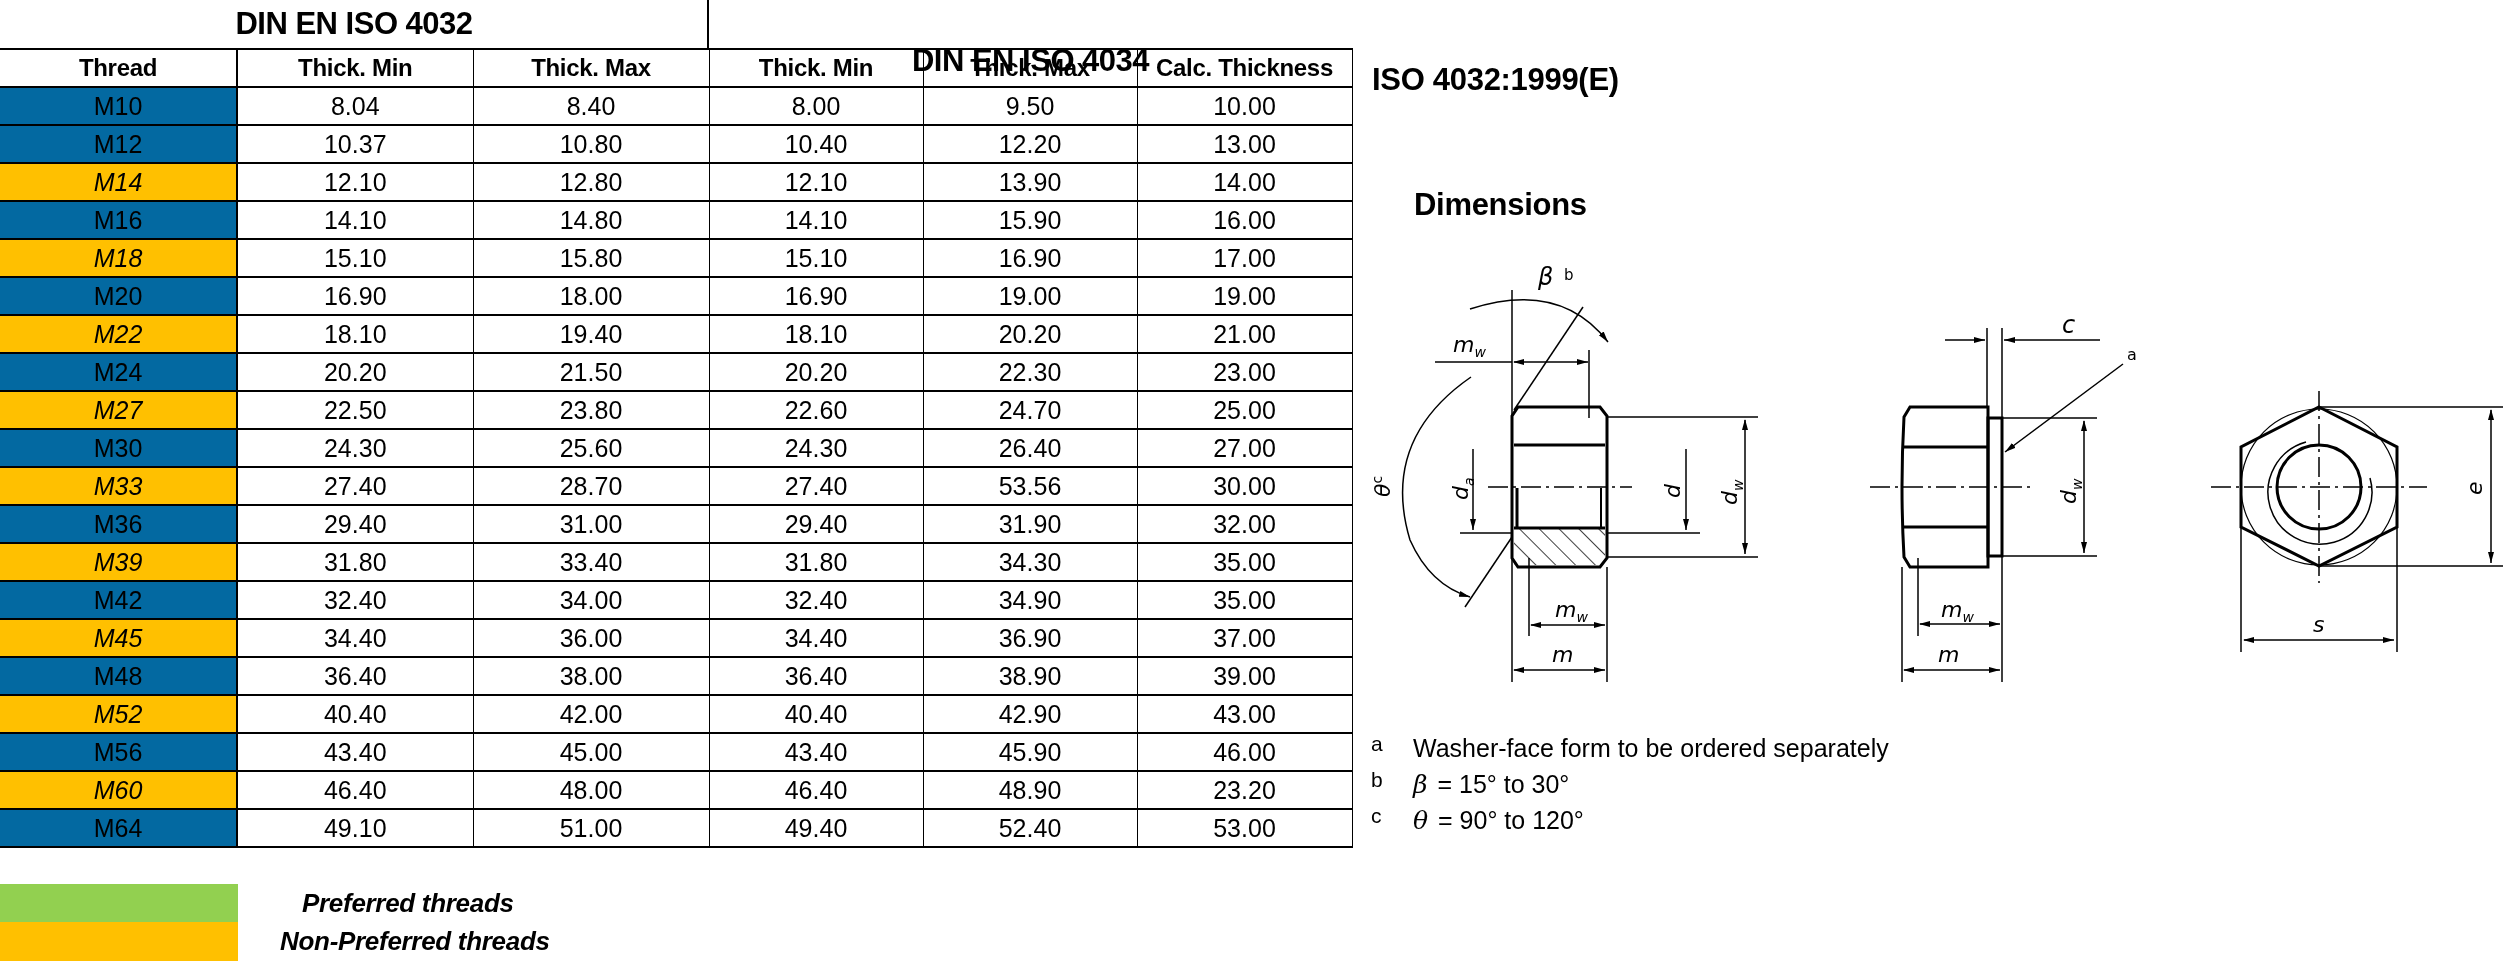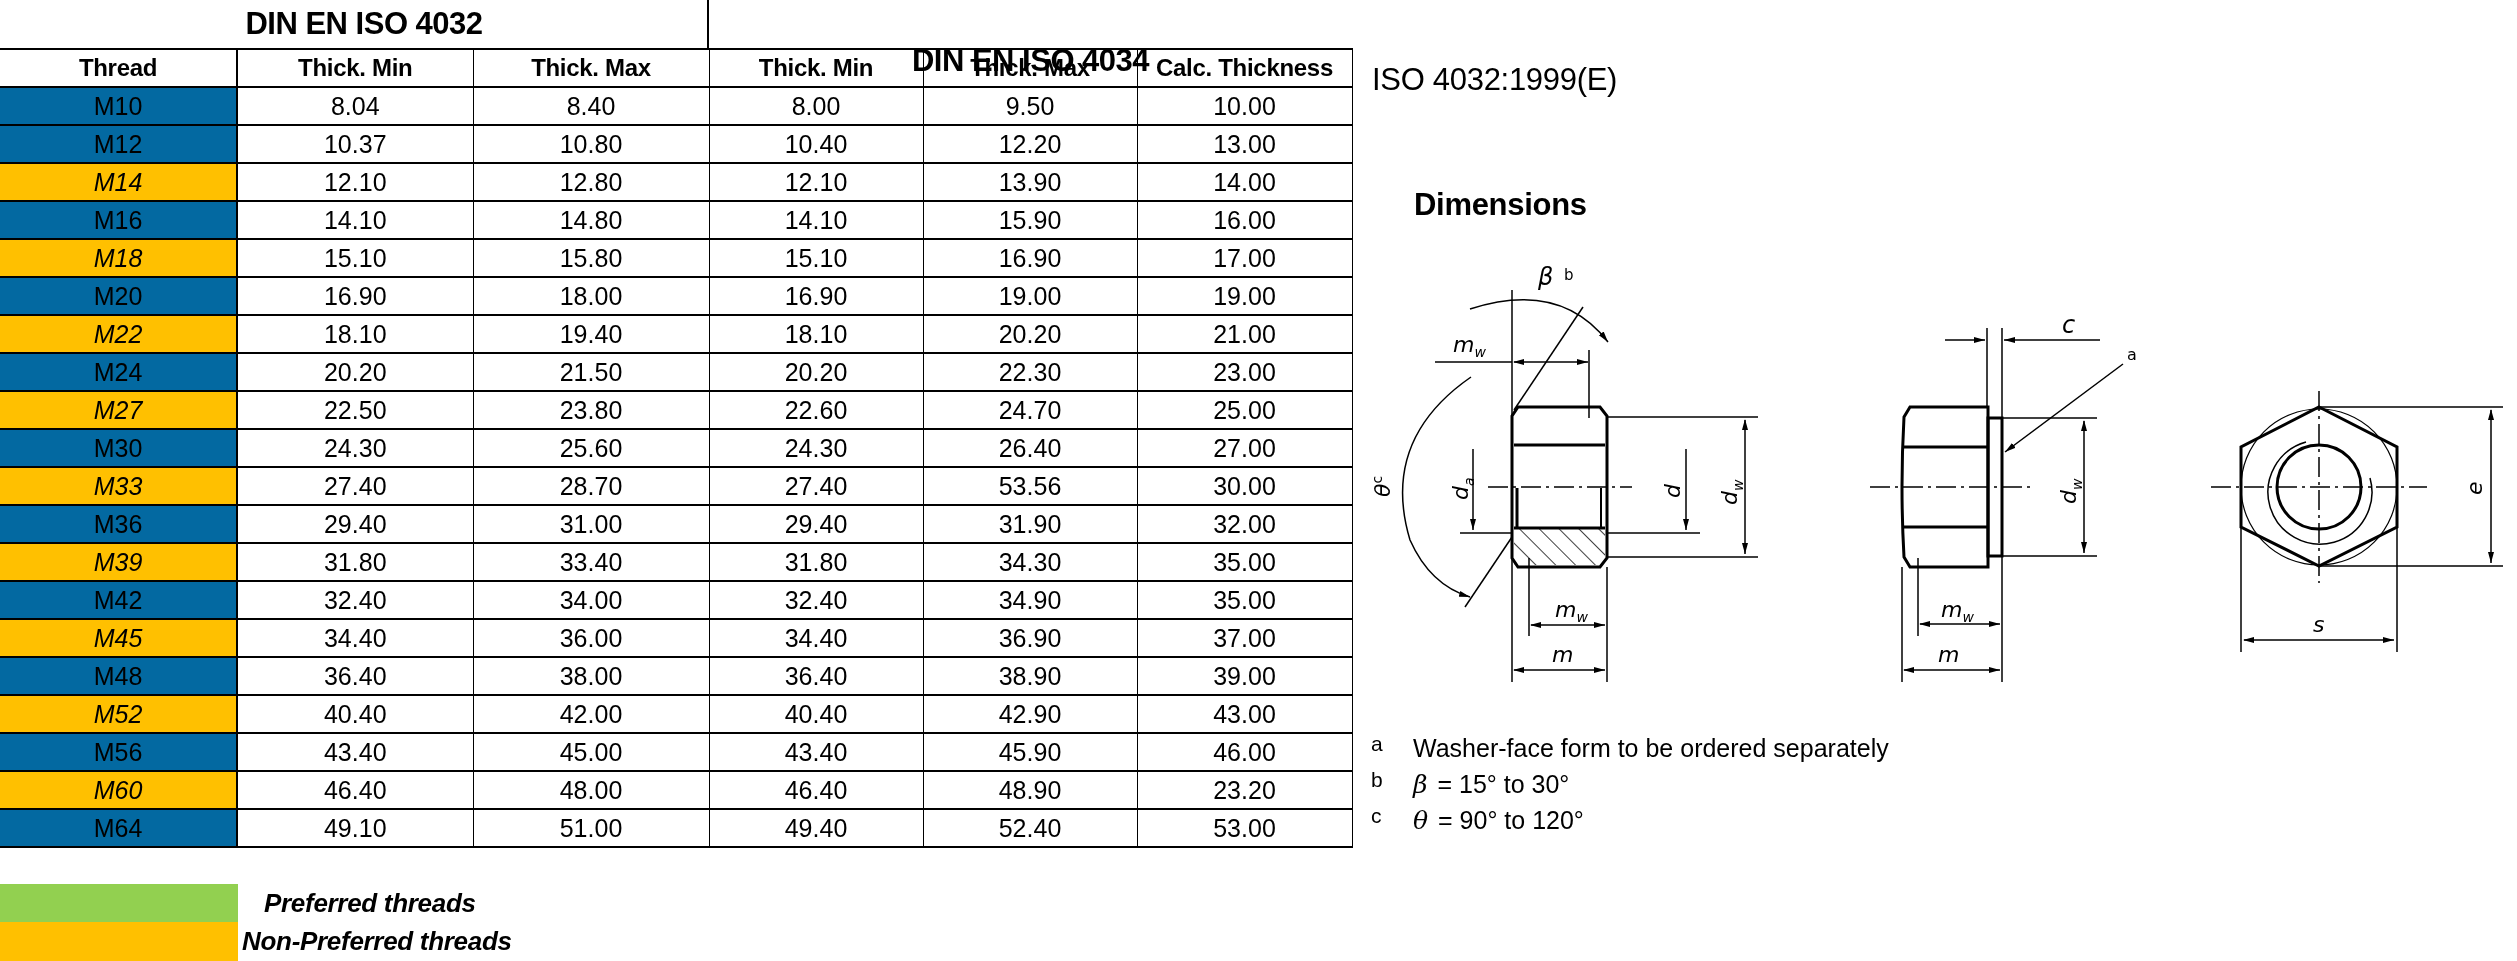--- a/index.html
+++ b/index.html
@@ -1,17 +1,17 @@
 <!DOCTYPE html>
 <html><head>
 <meta charset="utf-8">
 <style>
   html, body { margin: 0; padding: 0; background: #ffffff; }
   body { width: 2517px; height: 961px; position: relative; overflow: hidden; font-family: "Liberation Sans", "DejaVu Sans", sans-serif; color: #000; }
-  .cal { font-family: "Liberation Sans", "DejaVu Sans", sans-serif; }
+  .cal { font-family: "Liberation Sans", "DejaVu Sans", sans-serif; padding-left: 38px; }
 
   
   .group-title { position: absolute; top: 0; height: 48px; display: flex; align-items: center; justify-content: center; font-weight: bold; font-size: 31px; letter-spacing: -0.5px; }
   .group-divider { position: absolute; left: 707px; top: 0; width: 2px; height: 48px; background: #000; }
 
   
   table.spec { position: absolute; left: 0; top: 48px; border-collapse: collapse; table-layout: fixed; }
   table.spec th, table.spec td { border: 2px solid #000; padding: 0; text-align: center; height: 34px; box-sizing: border-box; }
   table.spec th { font-weight: bold; font-size: 24px; height: 38px; letter-spacing: -0.3px; }
   table.spec td { font-size: 25px; height: 38px; }
@@ -21,34 +21,34 @@
   table.spec tr > *:first-child { border-left: none; }
   table.spec th { border-top: 2px solid #000; }
   table.spec td.thin, table.spec th.thin { border-left: 1px solid #000; border-right: 1px solid #000; }
 
   
   .legend-row { position: absolute; left: 0; display: flex; align-items: center; }
   .legend-swatch { width: 238px; height: 38px; }
   .legend-label { font-style: italic; font-weight: bold; font-size: 26px; margin-left: 4px; letter-spacing: -0.3px; }
 
   
-  .doc-title { position: absolute; left: 1372px; top: 62px; font-weight: normal; font-size: 31px; letter-spacing: -0.3px; }
+  .doc-title { position: absolute; left: 1372px; top: 62px; font-weight: bold; font-size: 31px; letter-spacing: -0.3px; }
   .doc-section { position: absolute; left: 1414px; top: 187px; font-weight: bold; font-size: 31px; letter-spacing: -0.3px; }
   svg.drawing { position: absolute; left: 0; top: 0; }
   .svg-label { font-family: "DejaVu Sans", sans-serif; font-style: italic; fill: #000; }
   .footnotes { position: absolute; left: 1371px; top: 734px; font-size: 25px; }
   .fn-row { display: flex; align-items: baseline; height: 36px; }
   .fn-key { width: 42px; font-size: 21px; position: relative; top: -6px; }
   .fn-text { }
   .fn-sym { font-family: "DejaVu Serif", serif; font-style: italic; margin-right: 10px; }
 </style>
 </head>
 <body>
 
-<div class="group-title" style="left:0; width:708px;padding-left:10px;">DIN EN ISO 4032</div>
+<div class="group-title" style="left:0; width:708px;">DIN EN ISO 4032</div>
 <div class="group-divider"></div>
 <div class="group-title" style="left:709px; width:643px;margin-top:37px;">DIN EN ISO 4034</div>
 
 <table class="spec cal">
   <colgroup>
     <col style="width:237px">
     <col style="width:236px">
     <col style="width:236px">
     <col style="width:214px">
     <col style="width:214px">

